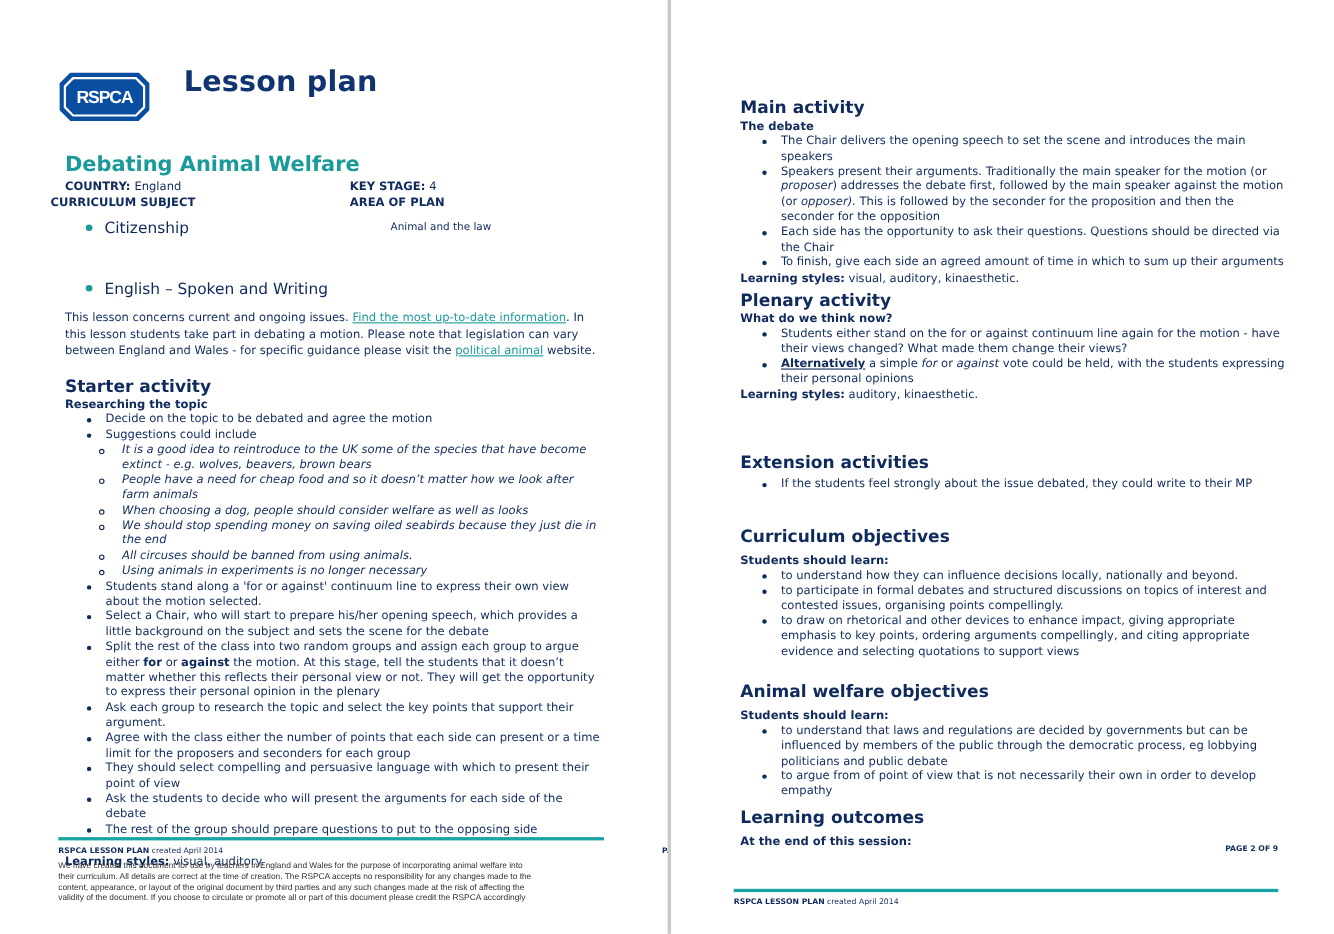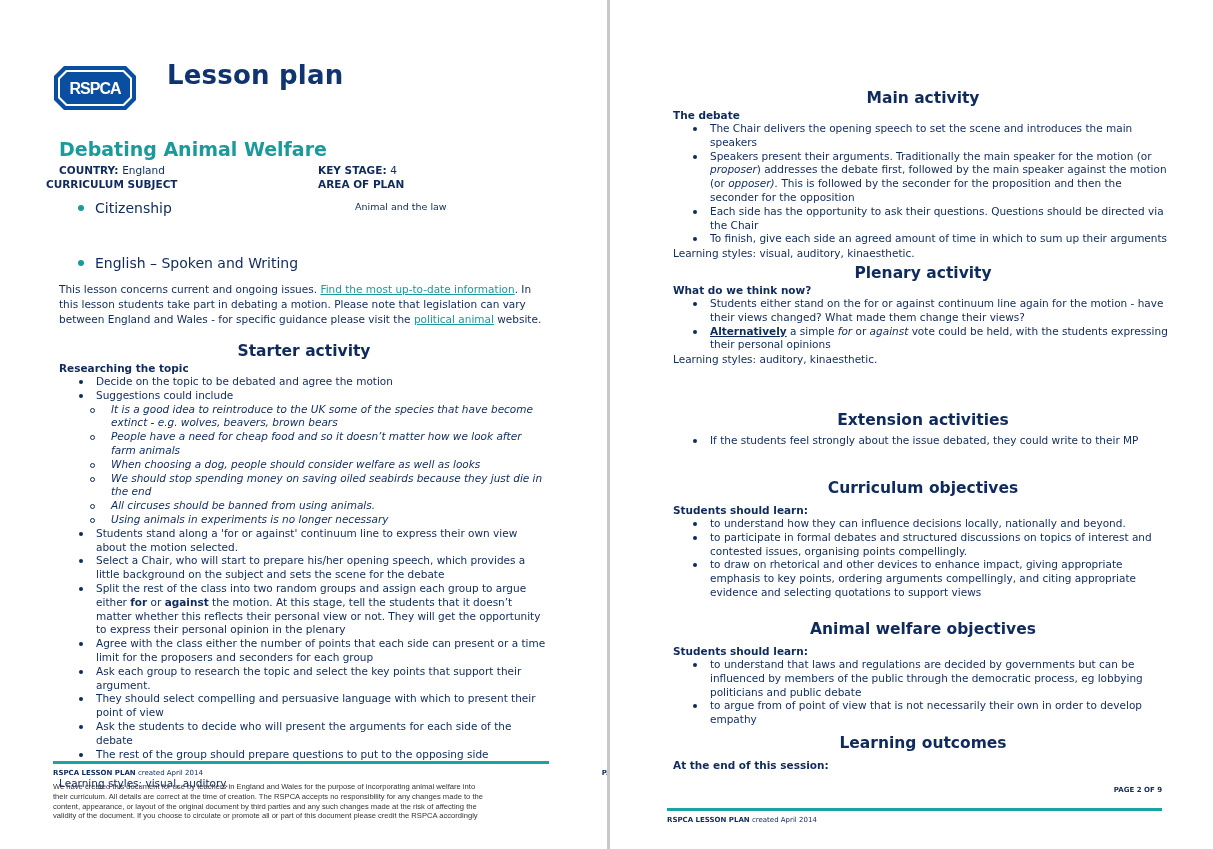--- a/index.html
+++ b/index.html
@@ -17,31 +17,31 @@
   .meta { position: absolute; font-size: 10.5px; color: #0f2a5c; font-weight: bold; }
   .meta .val { font-weight: normal; }
 
   .subj-list { position: absolute; left: 78px; font-size: 14px; color: #0f2a5c; }
   .tbullet { display: inline-block; width: 6px; height: 6px; border-radius: 50%; background: #1a9a9a; margin-right: 11px; vertical-align: middle; position: relative; top: -1px; }
   .focus-item { position: absolute; left: 355px; top: 201px; font-size: 9.5px; color: #0f2a5c; }
 
   .intro { position: absolute; left: 59px; top: 282px; width: 490px; font-size: 10.5px; line-height: 15px; color: #0f2a5c; }
   .link { color: #1a9a9a; text-decoration: underline; }
 
-  .h2 { font-size: 15.5px; font-weight: bold; color: #0f2a5c; line-height: 19px; text-align: center; }
+  .h2 { font-size: 15.5px; font-weight: bold; color: #0f2a5c; line-height: 19px; }
   .h3 { font-size: 10.5px; font-weight: bold; color: #0f2a5c; line-height: 14px; }
   .section { position: absolute; }
   ul.b { list-style: none; }
   ul.b > li { position: relative; padding-left: 37px; font-size: 10.5px; line-height: 13.8px; color: #0f2a5c; }
   ul.b > li::before { content: ""; position: absolute; left: 20px; top: 5px; width: 4px; height: 4px; border-radius: 50%; background: #0f2a5c; }
   ul.sub { list-style: none; margin-left: -9px; }
   ul.sub > li { position: relative; padding-left: 24px; font-size: 10.5px; line-height: 13.8px; font-style: italic; color: #0f2a5c; }
   ul.sub > li::before { content: ""; position: absolute; left: 3px; top: 5px; width: 3px; height: 3px; border: 1px solid #0f2a5c; border-radius: 50%; }
   .ls { font-size: 10.5px; line-height: 14px; color: #0f2a5c; }
-  .ls b { font-weight: normal; margin-top: 33px; }
+  .ls b { font-weight: bold; margin-top: 33px; }
 
   .footer-rule { position: absolute; height: 3px; background: #1aa3a3; }
   .footer-left { position: absolute; font-size: 7px; font-weight: bold; color: #0f2a5c; }
   .footer-left .norm { font-weight: normal; }
   .footer-right { position: absolute; font-size: 7px; font-weight: bold; color: #0f2a5c; }
   .disclaimer { position: absolute; left: 53px; top: 782px; width: 430px; font-family: "Liberation Sans", sans-serif; font-size: 7.6px; line-height: 9.8px; color: #333; }
   .ul-bold { font-weight: bold; text-decoration: underline; }
 </style>
 </head>
 <body>
@@ -91,22 +91,22 @@
           <li>People have a need for cheap food and so it doesn’t matter how we look after farm animals</li>
           <li>When choosing a dog, people should consider welfare as well as looks</li>
           <li>We should stop spending money on saving oiled seabirds because they just die in the end</li>
           <li>All circuses should be banned from using animals.</li>
           <li>Using animals in experiments is no longer necessary</li>
         </ul>
       </li>
       <li>Students stand along a 'for or against' continuum line to express their own view about the motion selected.</li>
       <li>Select a Chair, who will start to prepare his/her opening speech, which provides a little background on the subject and sets the scene for the debate</li>
       <li><span>Split the rest of the class into two random groups and assign each group to argue either </span><b>for</b><span> or </span><b>against</b><span> the motion.  At this stage, tell the students that it doesn’t matter whether this reflects their personal view or not.  They will get the opportunity to express their personal opinion in the plenary</span></li>
+      <li>Ask each group to research the topic and select the key points that support their argument.</li>
       <li>Agree with the class either the number of points that each side can present or a time limit for the proposers and seconders for each group</li>
-      <li>Ask each group to research the topic and select the key points that support their argument.</li>
       <li>They should select compelling and persuasive language with which to present their point of view</li>
       <li>Ask the students to decide who will present the arguments for each side of the debate</li>
       <li>The rest of the group should prepare questions to put to the opposing side</li>
     </ul>
     <div class="ls" style="margin-top:15px;">
       <b>Learning styles:</b><span> visual, auditory.</span>
     </div>
   </div>
 
   <div class="footer-rule" style="left:53px; top:761px; width:496px;"></div>
@@ -174,14 +174,14 @@
 
   <div class="section" style="left:63px; top:734px; width:500px;">
     <div class="h2" style="margin-bottom:5px;">Learning outcomes</div>
     <div class="h3">At the end of this session:</div>
   </div>
 
   <div class="footer-rule" style="left:57px; top:808px; width:495px;"></div>
   <div class="footer-left" style="left:57px; top:816px;">
     <span>RSPCA LESSON PLAN</span><span class="norm"> created April 2014</span>
   </div>
-  <div class="footer-right" style="right:51px; top:786px;">PAGE 2 OF 9</div>
+  <div class="footer-right" style="right:51px; top:768px;">PAGE 2 OF 9</div>
 </div>
 
 </body></html>

